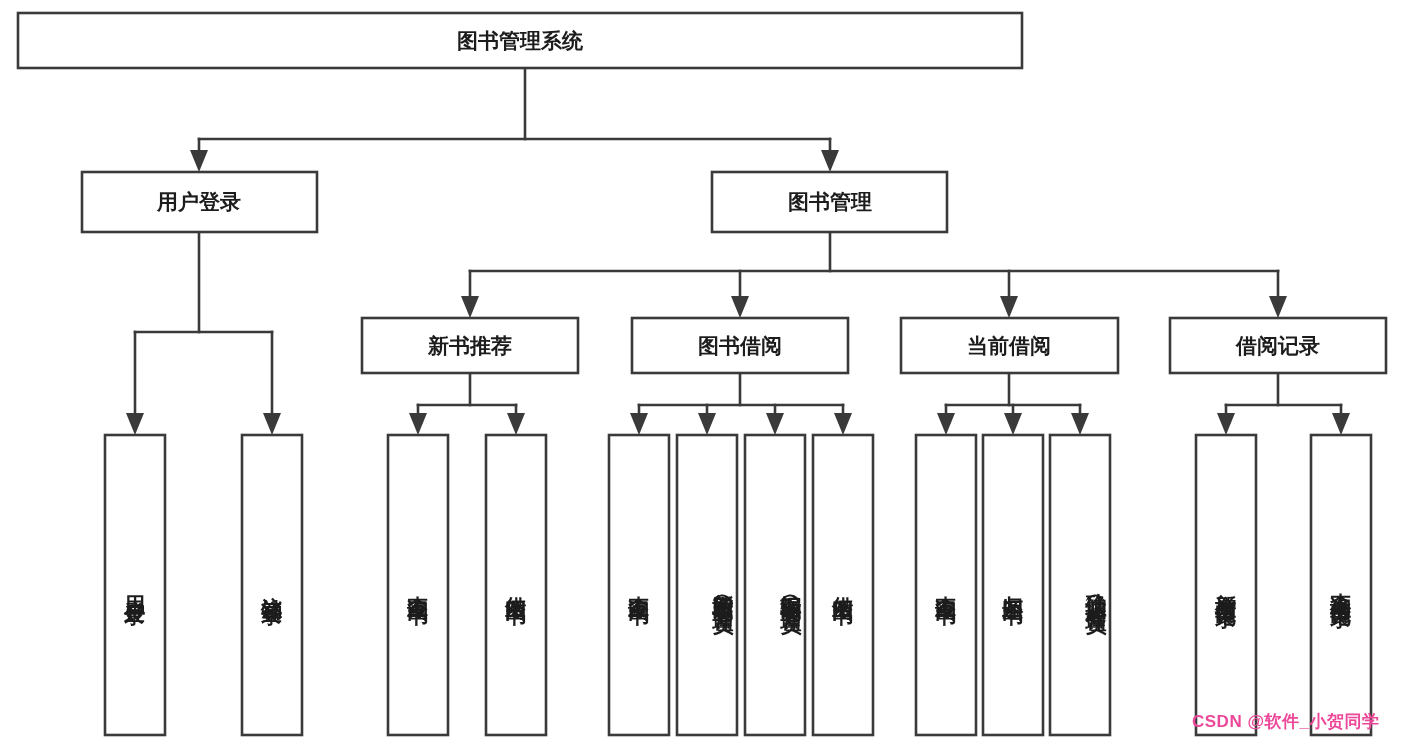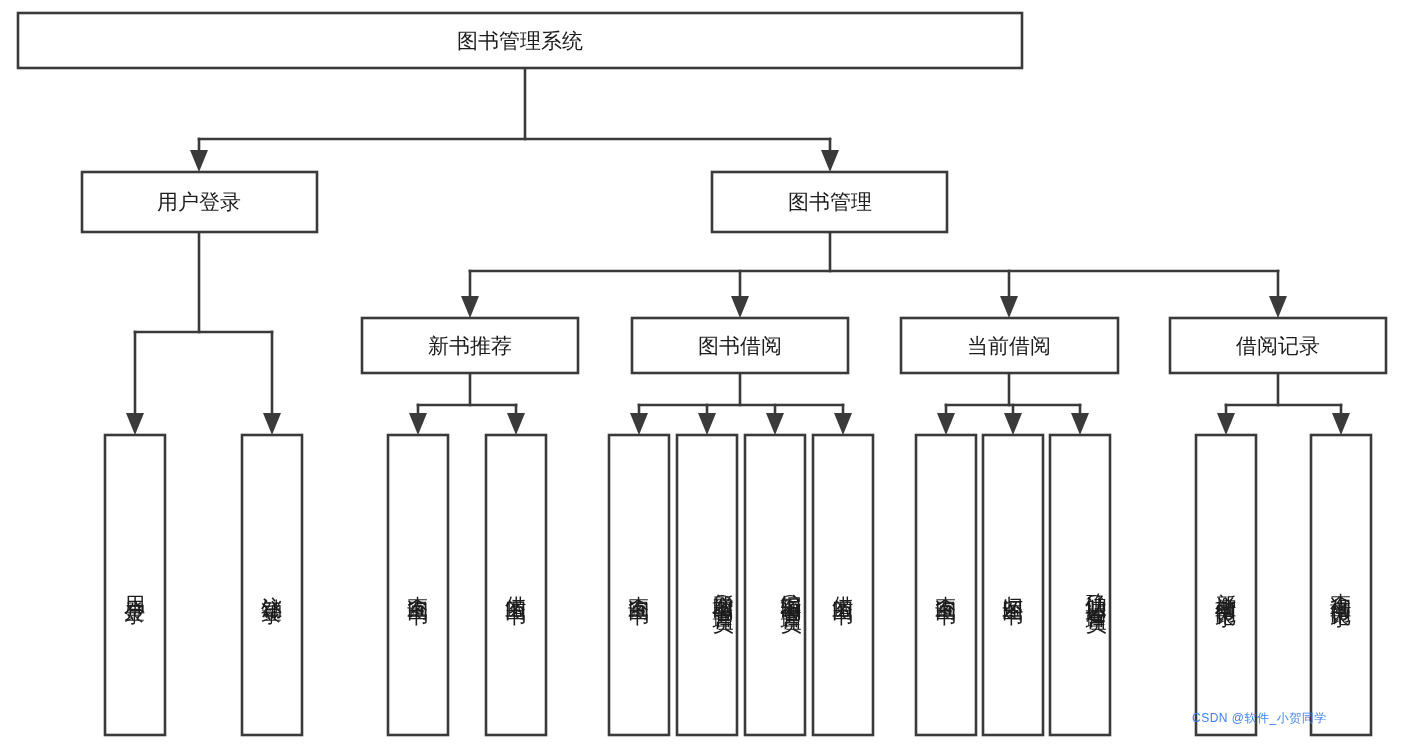--- a/index.html
+++ b/index.html
@@ -11,20 +11,21 @@
     width: 1405px;
     height: 747px;
     font-family: "Liberation Sans", "DejaVu Sans", sans-serif;
     overflow: hidden;
   }
   #diagram-root {
     position: relative;
     width: 1163px;
     height: 747px;
     background: #ffffff;
+    font-weight: bold;
   }
   svg#tree-svg {
     position: absolute;
     top: 0;
     left: 0;
     width: 1405px;
     height: 747px;
   }
   .node-box {
     fill: #ffffff;
@@ -60,22 +61,22 @@
     display: flex;
     align-items: center;
     justify-content: center;
     text-align: center;
     white-space: nowrap;
     pointer-events: none;
   }
   #watermark {
     position: absolute;
     font-family: "Liberation Sans", "DejaVu Sans", sans-serif;
-    font-size: 12px;
-    color: #3b82f6;
+    font-size: 17px;
+    color: #ec4899;
     white-space: nowrap;
     letter-spacing: 0.5px;
   }
 </style>
 </head>
 <body>
 
 <div id="diagram-root">
 
   <svg id="tree-svg" viewBox="0 0 1405 747" xmlns="http://www.w3.org/2000/svg">

